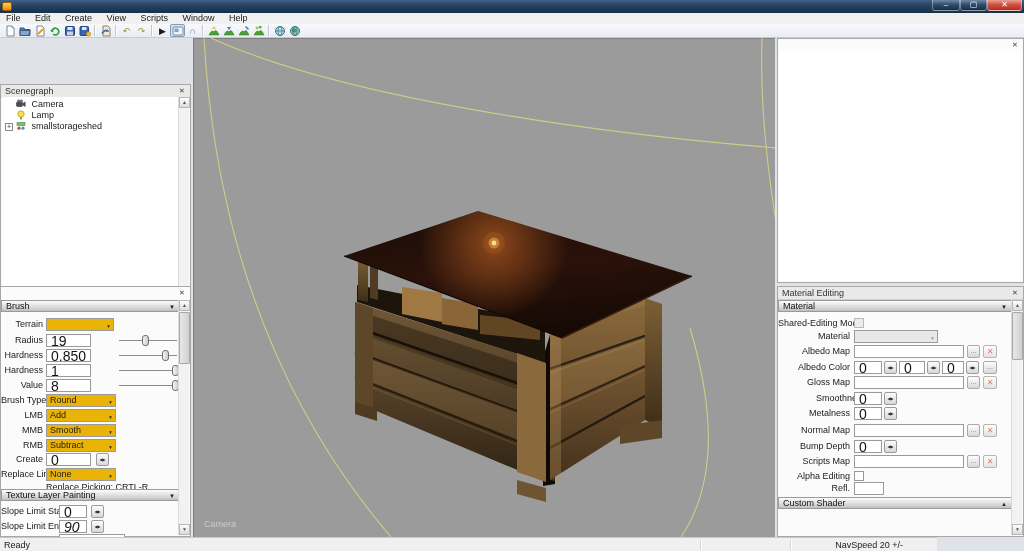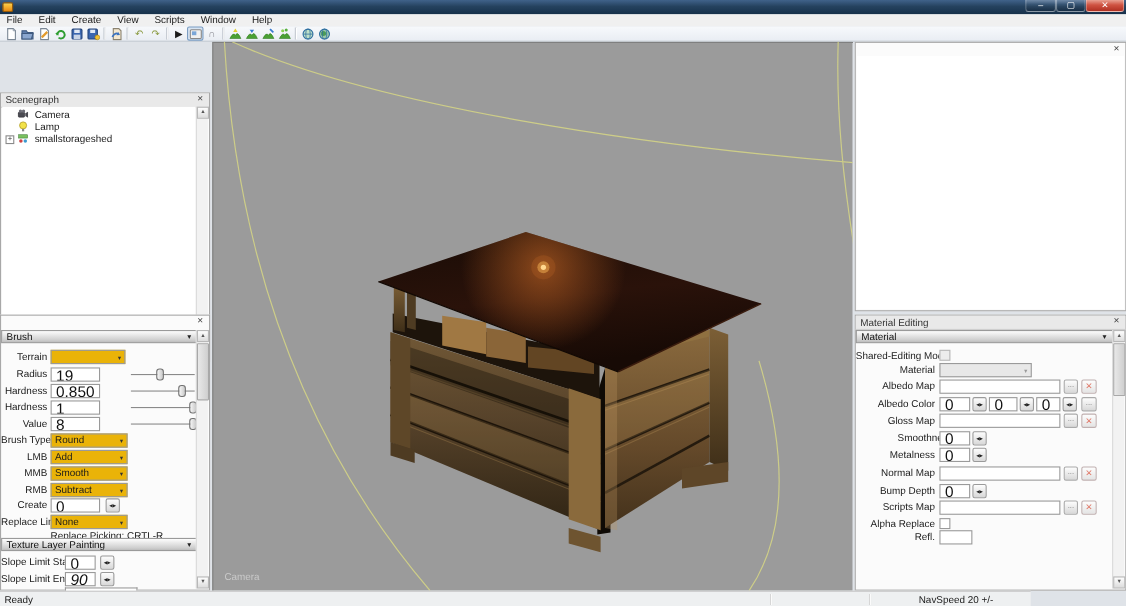--- a/index.html
+++ b/index.html
@@ -478,26 +478,30 @@
 
   <div class="flabel" style="left:0;top:153px;width:72px;">Bump Depth</div>
   <input class="tfield" style="left: 76px; top: 153px; width: 28px;" readonly="" value="0">
   <div class="spin" style="left:106px;top:153px;">◀▶</div>
 
   <div class="flabel" style="left:0;top:168px;width:72px;">Scripts Map</div>
   <input class="tfield" style="left: 76px; top: 168px; width: 110px;" readonly="" value="">
   <div class="mbtn" style="left:189px;top:168px;">...</div>
   <div class="xbtn" style="left:205px;top:168px;">✕</div>
 
-  <div class="flabel" style="left:0;top:183px;width:72px;">Alpha Replace</div>
+  <div class="flabel" style="left:0;top:183px;width:72px;">Alpha Editing</div>
   <div class="cbox" style="left:76px;top:184px;"></div>
 
   <div class="flabel" style="left:0;top:195px;width:72px;">Refl.</div>
   <input class="tfield" style="left: 76px; top: 195px; width: 30px;" readonly="" value="">
 
+  <div class="shdr" style="top:210px;width:234px;">
+    <span>Custom Shader</span>
+    <span class="arr">▲</span>
+  </div>
 
   <div class="sbar" style="top:13px;right:1px;bottom:1px;">
     <div class="sarr" style="top:0;">▲</div>
     <div class="sthumb" style="top:12px;height:48px;"></div>
     <div class="sarr" style="bottom:0;">▼</div>
   </div>
 </div>
 
 <div class="abs statusbar">
   <span class="abs" style="left:4px;top:1px;">Ready</span>

